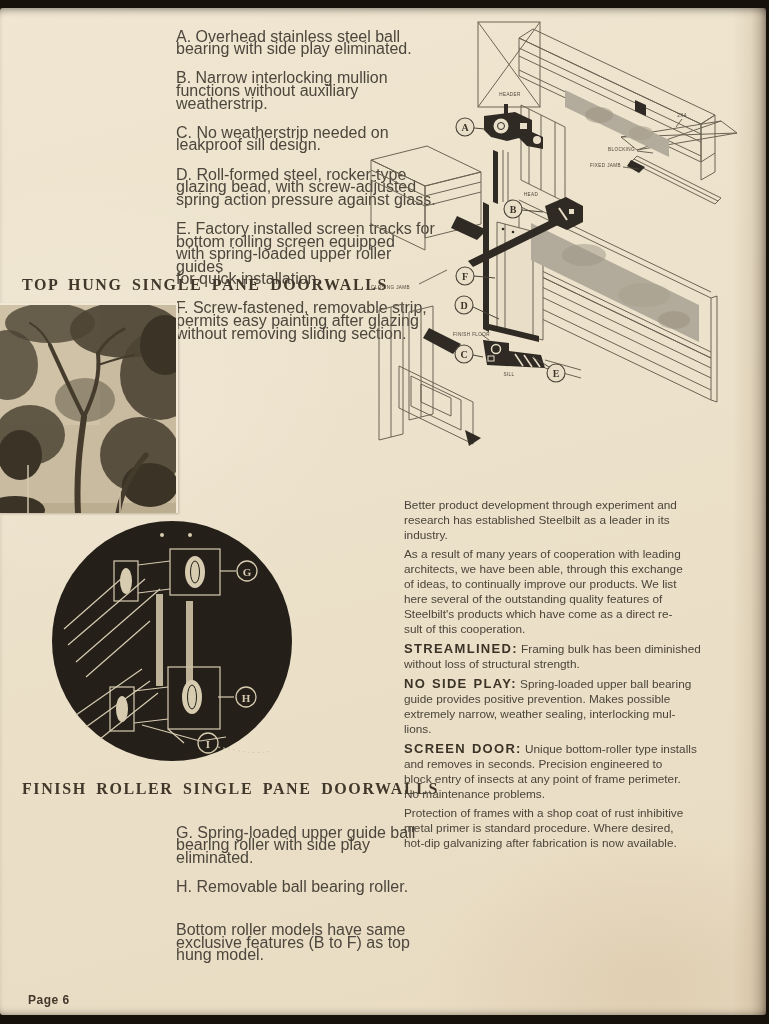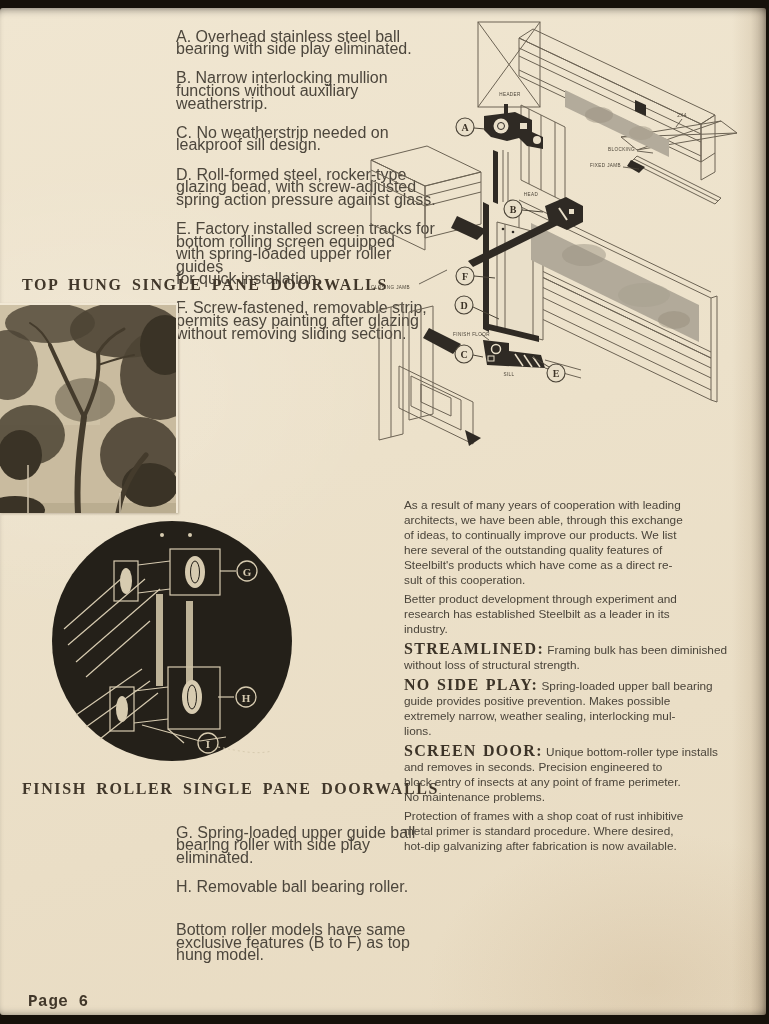--- a/index.html
+++ b/index.html
@@ -22,25 +22,25 @@
   .abs{position:absolute;}
   .body-text{font-size:16px;line-height:12.6px;color:#4c463c;white-space:pre-line;}
   .body-text p{margin:0 0 4px 0;}
   .heading{
     font-family:"Liberation Serif", serif;font-weight:700;font-size:16px;
     letter-spacing:1.6px;word-spacing:4px;color:#41372a;white-space:nowrap;
   }
   .right-col{font-size:11.8px;line-height:15px;color:#4a443a;width:363px;}
   .right-col p{margin:0 0 4px 0;white-space:pre-line;}
   .lead{
-    font-family:Liberation Serif, serif;font-weight:700;color:#3c3327;
-    letter-spacing:1.3px;word-spacing:1px;font-size:16px;
+    font-family:Liberation Sans, sans-serif;font-weight:700;color:#3c3327;
+    letter-spacing:1.3px;word-spacing:1px;font-size:13px;
   }
   .page-number{
-    font-family:Liberation Mono, monospace;font-weight:700;font-size:16px;color:#41372a;
+    font-family:Liberation Sans, sans-serif;font-weight:700;font-size:12px;color:#41372a;
     letter-spacing:.5px;
   }
   .photo-frame{border-top:2px solid #f1e8d5;border-right:2px solid #f1e8d5;box-shadow:1px 1px 2px rgba(60,45,25,.25);}
   svg text{font-family:"Liberation Sans", sans-serif;}
   svg .callout-letter{font-family:"Liberation Serif", serif;font-weight:700;}
 </style>
 </head>
 <body>
 
 <div class="page">
@@ -314,29 +314,29 @@
     <p>H. Removable ball bearing roller.</p>
     <p style="margin-top:14px;">Bottom roller models have same
 exclusive features (B to F) as top
 hung model.</p>
     
   </div>
 
   <div class="abs page-number" style="left:28px;top:985px;">Page 6</div>
 
   <div class="abs right-col" style="left:404px;top:490px;">
+    <p>Better product development through experiment and
+research has established Steelbilt as a leader in its
+industry.</p>
     <p>As a result of many years of cooperation with leading
 architects, we have been able, through this exchange
 of ideas, to continually improve our products. We list
 here several of the outstanding quality features of
 Steelbilt's products which have come as a direct re-
 sult of this cooperation.</p>
-    <p>Better product development through experiment and
-research has established Steelbilt as a leader in its
-industry.</p>
     <p><span class="lead">STREAMLINED:</span><span> Framing bulk has been diminished
 without loss of structural strength.</span></p>
     <p><span class="lead">NO SIDE PLAY:</span><span> Spring-loaded upper ball bearing
 guide provides positive prevention. Makes possible
 extremely narrow, weather sealing, interlocking mul-
 lions.</span></p>
     <p><span class="lead">SCREEN DOOR:</span><span> Unique bottom-roller type installs
 and removes in seconds. Precision engineered to
 block entry of insects at any point of frame perimeter.
 No maintenance problems.</span></p>

